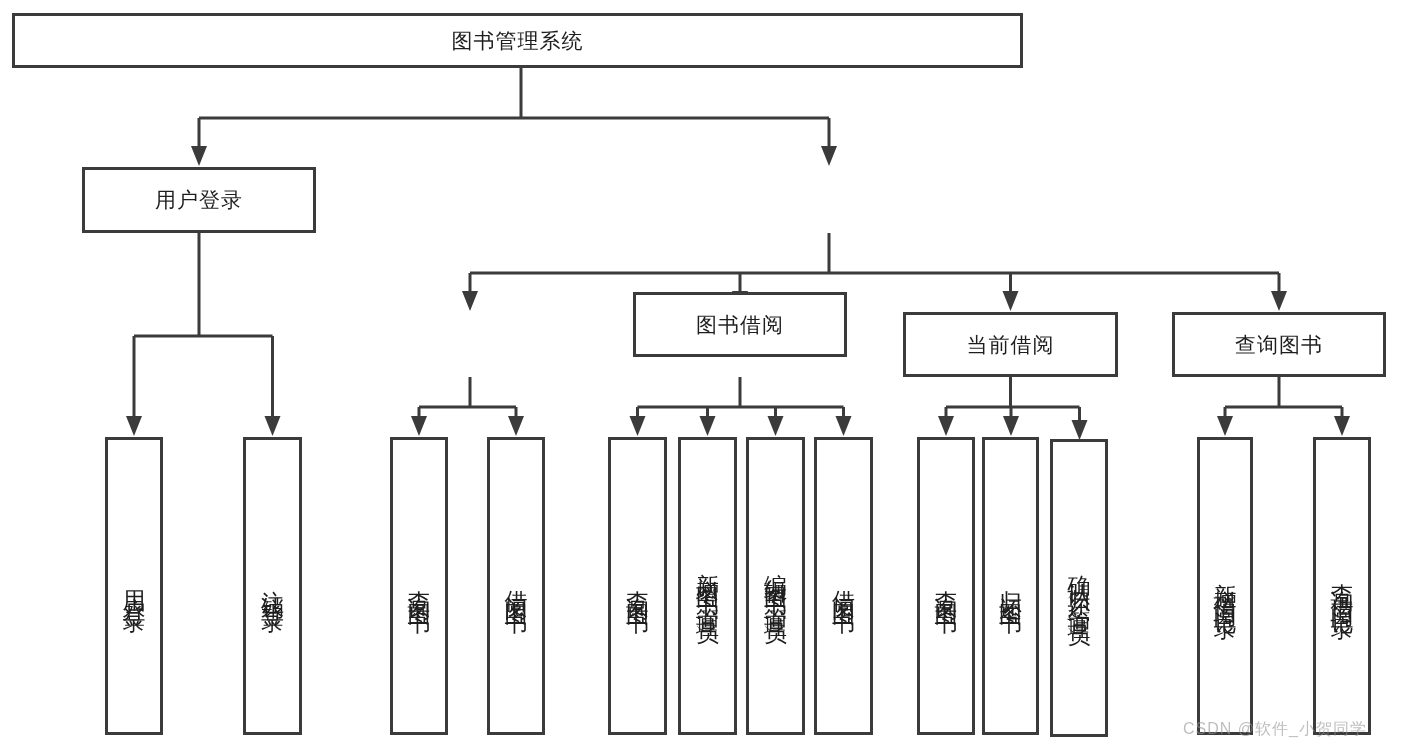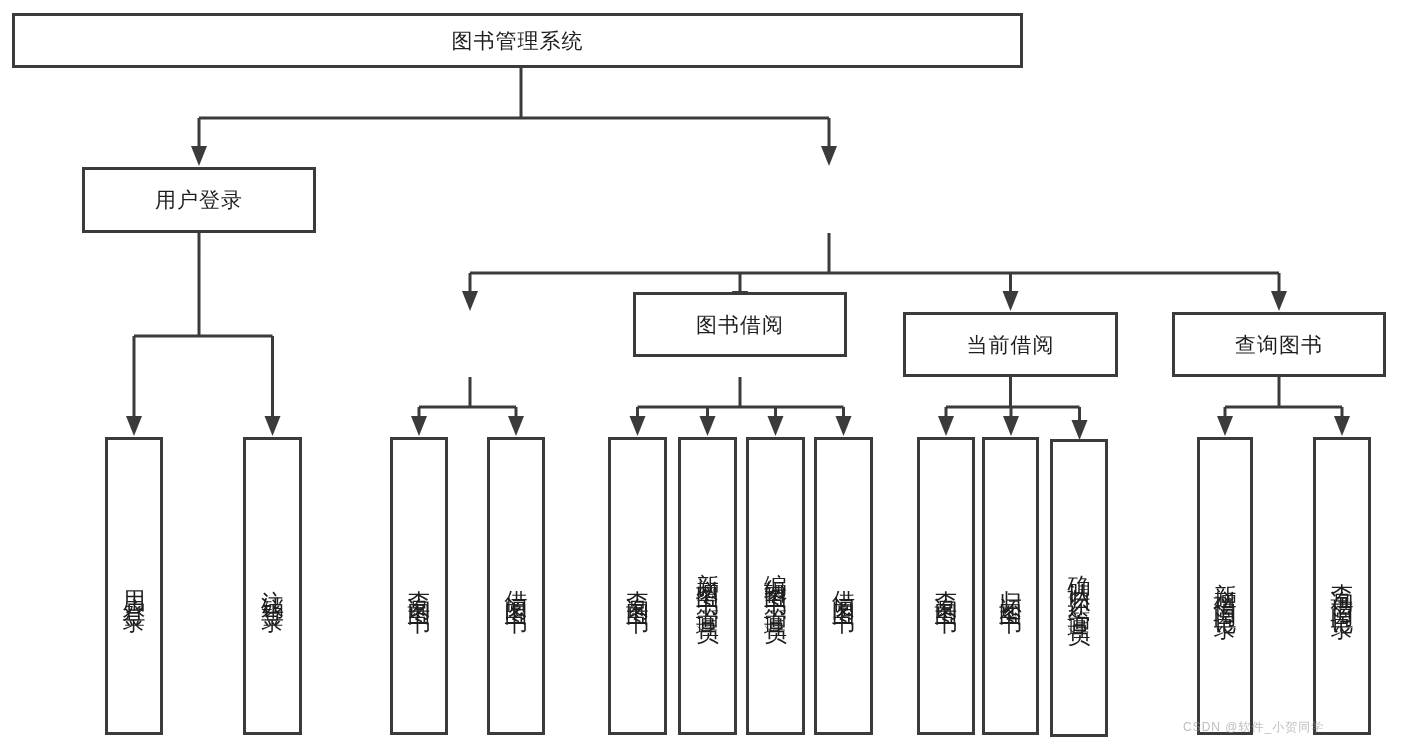--- a/index.html
+++ b/index.html
@@ -41,21 +41,21 @@
   }
   .box.v span{
     font-size:23px;
     letter-spacing:7px;
     line-height:1;
   }
   .watermark{
     position:absolute;
     left:1183px;top:719px;
     z-index:5;
-    font-size:12px;
+    font-size:16px;
     letter-spacing:1px;
     color:rgba(150,150,150,0.62);
     white-space:nowrap;
   }
 </style>
 </head>
 <body>
 
 <div id="canvas">
 

